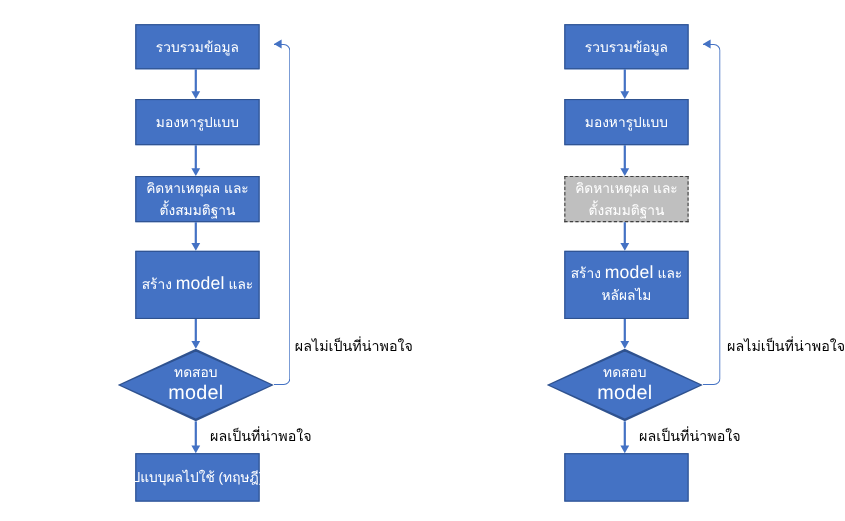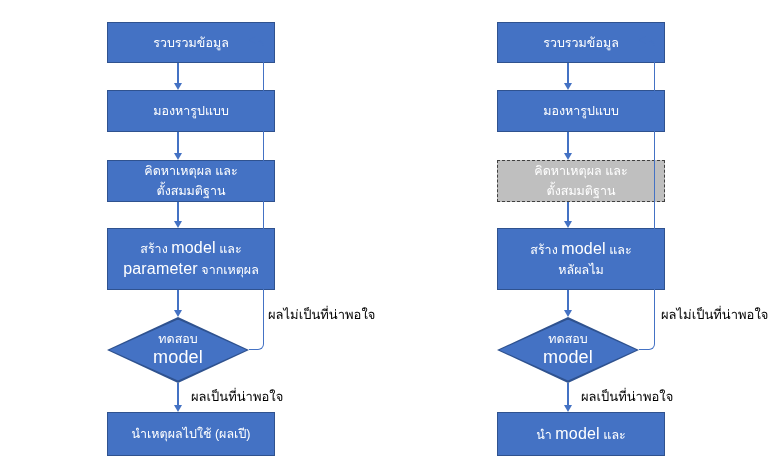--- a/index.html
+++ b/index.html
@@ -3,21 +3,21 @@
 <meta charset="utf-8">
 <style>
   html,body{margin:0;padding:0;}
   body{font-family:"Liberation Sans","DejaVu Sans",sans-serif;background:#fff;}
   .stage{position:relative;width:768px;height:474px;background:var(--page-bg,#fff);overflow:hidden;}
   .chart{position:absolute;top:0;width:290px;height:474px;}
   .chart-left{left:107px;}
   .chart-right{left:497px;}
 
   .fbox{
-    position:absolute;left:0;width:168px;box-sizing:border-box;
+    position:absolute;left:16px;width:113px;box-sizing:border-box;
     background:var(--box-fill);border:1.5px solid var(--box-border);
     color:var(--box-text);display:flex;flex-direction:column;
     align-items:center;justify-content:center;text-align:center;
   }
   .fbox .line{font-size:12.5px;line-height:20px;white-space:nowrap;}
   .latin{font-size:16px;font-weight:500;letter-spacing:.2px;}
   .thai{font-size:12.5px;}
 
   .fbox.gray{
     background:var(--gray-fill);
@@ -82,38 +82,37 @@
 
     <div class="fbox" style="top:160px;height:42px;">
       <div class="line"><span class="thai">คิดหาเหตุผล และ</span></div>
       <div class="line"><span class="thai">ตั้งสมมติฐาน</span></div>
     </div>
     <div class="vline" style="left:70.2px;top:202px;height:20px;"></div>
     <div class="arrow-down" style="left:66.5px;top:221px;"></div>
 
     <div class="fbox" style="top:228px;height:62px;">
       <div class="line"><span class="thai">สร้าง </span><span class="latin">model</span><span class="thai"> และ</span></div>
-      <div class="line"><span class="latin">parameter</span><span class="thai"> จากเหตุผล</span></div>
     </div>
     <div class="vline" style="left:70.2px;top:290px;height:21px;"></div>
     <div class="arrow-down" style="left:66.5px;top:310px;"></div>
 
     <div class="diamond-outer" style="top:317px;">
       <div class="diamond-inner">
         <div class="line"><span class="thai">ทดสอบ</span></div>
         <div class="line"><span class="latin">model</span></div>
       </div>
     </div>
 
     <div class="vline" style="left:70.2px;top:383px;height:23px;"></div>
     <div class="arrow-down" style="left:66.5px;top:405px;"></div>
     <div class="flabel" style="left:84px;top:386px;">ผลเป็นที่น่าพอใจ</div>
 
     <div class="fbox" style="top:412px;height:44px;">
-      <div class="line"><span class="thai">นำเหตุผลไปใช้ (ผลเปี)</span></div>
+      <div class="line"><span class="thai">ปแบบุผลไปใช้ (ทฤษฎี)</span></div>
     </div>
 
     <div class="loop" style="left:142px;top:40px;width:15px;height:310px;"></div>
     <div class="arrow-left" style="left:142px;top:35.5px;"></div>
     <div class="flabel" style="left:161px;top:304px;">ผลไม่เป็นที่น่าพอใจ</div>
   </div>
 
   <div class="chart chart-right">
     <div class="fbox" style="top:22px;height:41px;">
       <div class="line"><span class="thai">รวบรวมข้อมูล</span></div>
@@ -146,21 +145,20 @@
         <div class="line"><span class="thai">ทดสอบ</span></div>
         <div class="line"><span class="latin">model</span></div>
       </div>
     </div>
 
     <div class="vline" style="left:70.2px;top:383px;height:23px;"></div>
     <div class="arrow-down" style="left:66.5px;top:405px;"></div>
     <div class="flabel" style="left:84px;top:386px;">ผลเป็นที่น่าพอใจ</div>
 
     <div class="fbox" style="top:412px;height:44px;">
-      <div class="line"><span class="thai">นำ </span><span class="latin">model</span><span class="thai"> และ</span></div>
     </div>
 
     <div class="loop" style="left:142px;top:40px;width:16px;height:310px;"></div>
     <div class="arrow-left" style="left:142px;top:35.5px;"></div>
     <div class="flabel" style="left:164px;top:304px;">ผลไม่เป็นที่น่าพอใจ</div>
   </div>
 
 </div>
 
 </body></html>

